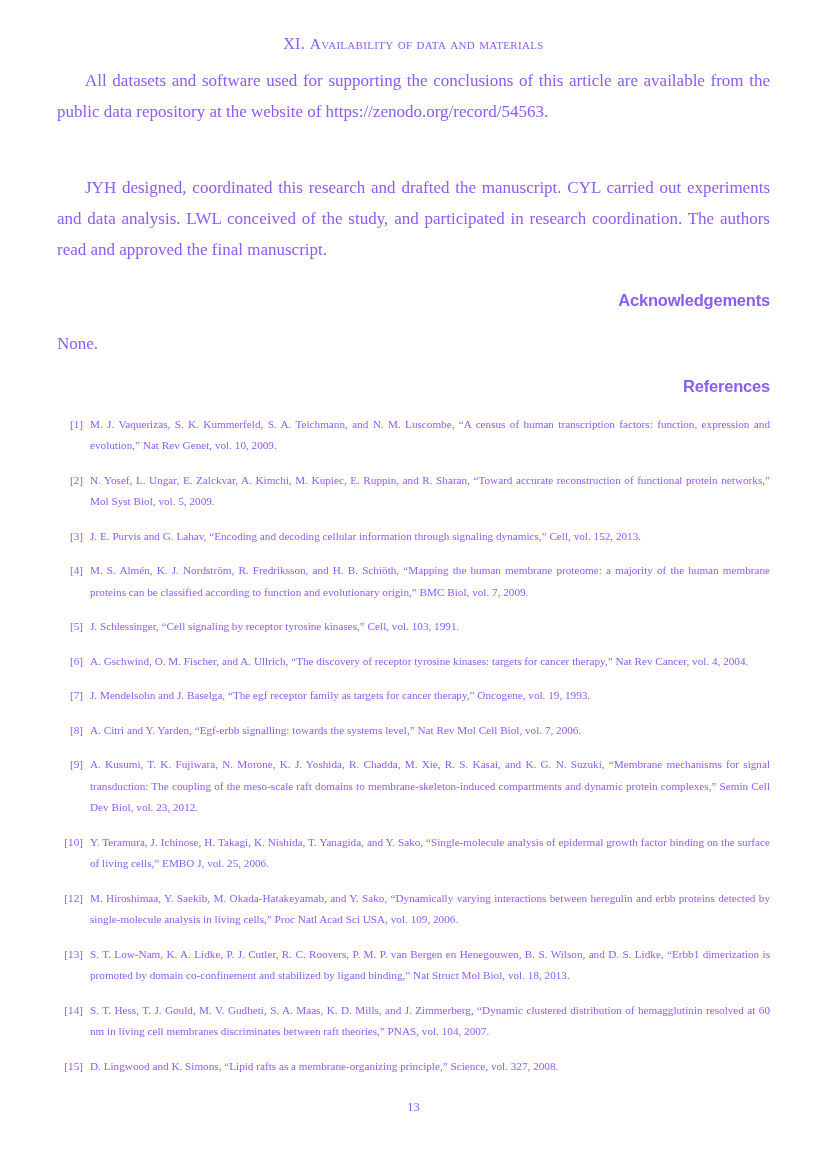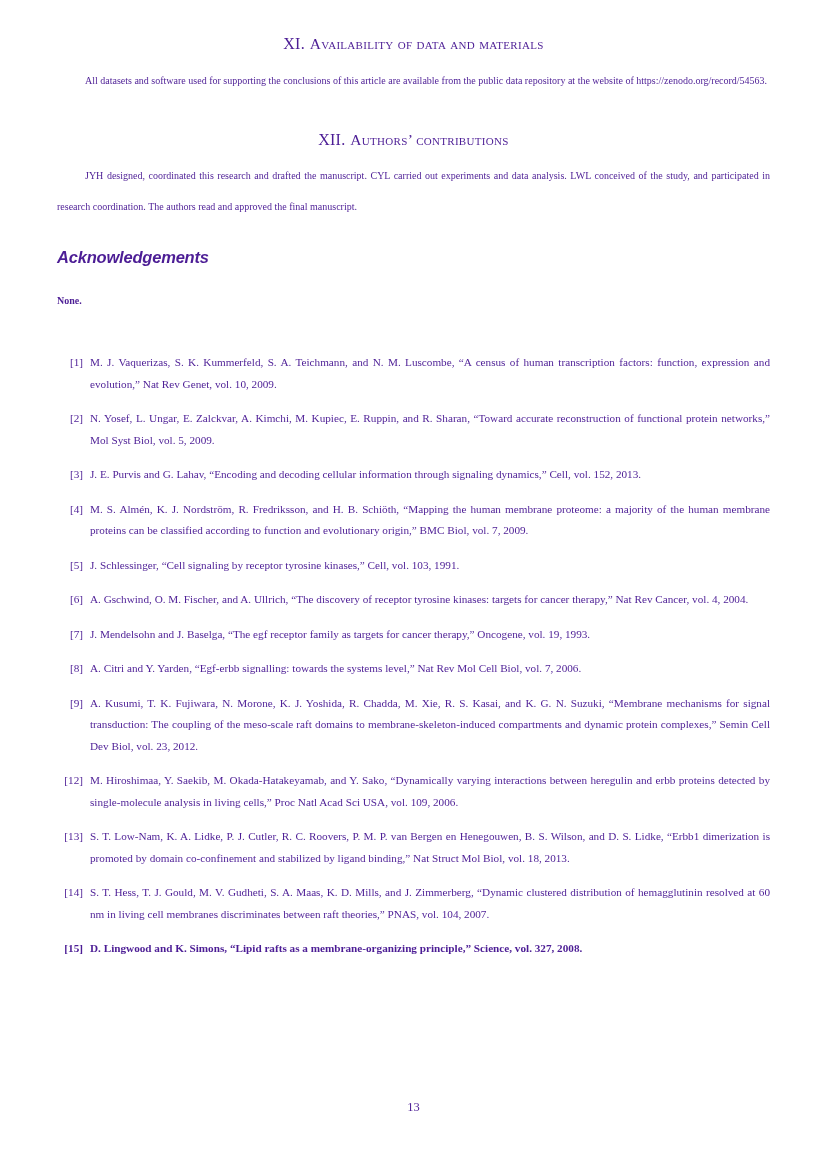--- a/index.html
+++ b/index.html
@@ -8,21 +8,21 @@
     background: #ffffff;
   }
   .page {
     position: relative;
     width: 827px;
     height: 1169px;
     background: #ffffff;
     margin: 0 auto;
     overflow: hidden;
     font-family: "Liberation Serif", "DejaVu Serif", serif;
-    color: #4c1d95;
+    color: #8b5cf6;
     -webkit-font-smoothing: antialiased;
   }
   .content {
     position: absolute;
     left: 57px;
     top: 0;
     width: 713px;
   }
 
   
@@ -42,52 +42,51 @@
     font-size: 15.5px;
     letter-spacing: 0.3px;
     margin-left: 5px;
   }
 
   
   p.body {
     margin: 0;
     text-align: justify;
     text-justify: inter-word;
-    font-size: 10px;
+    font-size: 17px;
     line-height: 31px;
     text-indent: 28px;
   }
-  p.body.noindent { text-indent: 0; font-weight: bold; }
+  p.body.noindent { text-indent: 0; }
 
   
   .sans-head {
-    text-align: left;
+    text-align: right;
     font-family: "Liberation Sans", "DejaVu Sans", sans-serif;
     font-weight: bold;
-    font-style: italic;
     font-size: 16.5px;
     letter-spacing: -0.2px;
   }
 
   
   .ref-list {
     margin: 0;
     padding: 0;
     list-style: none;
   }
   .ref-item {
     position: relative;
     padding-left: 33px;
     margin-bottom: 13px;
     font-size: 11.2px;
     line-height: 21.5px;
     text-align: justify;
     text-justify: inter-word;
   }
-  .ref-item:last-child { margin-bottom: 0; font-weight: bold; }
+  .ref-item:last-child { margin-bottom: 0; }
   .ref-num {
     position: absolute;
     left: 0;
     top: 0;
     width: 26px;
     text-align: right;
     font-size: 11.2px;
     line-height: 21.5px;
   }
   .ref-text { display: block; }
@@ -116,34 +115,32 @@
     <div class="spacer-xl"></div>
 
     <div class="section-head">
       <span class="numeral">XI.</span><span class="title">Availability of data and materials</span>
     </div>
     <div class="spacer-sm"></div>
     <p class="body">All datasets and software used for supporting the conclusions of this article are available from the public data repository at the website of https://zenodo.org/record/54563.</p>
 
     <div class="spacer-xl"></div>
 
-    <div class="section-head">
-      <span class="numeral">XII.</span><span class="title">Authors’ contributions</span>
-    </div>
     <div class="spacer-sm"></div>
     <p class="body">JYH designed, coordinated this research and drafted the manuscript. CYL carried out experiments and data analysis. LWL conceived of the study, and participated in research coordination. The authors read and approved the final manuscript.</p>
 
     <div class="spacer-lg"></div>
 
     <div class="sans-head">Acknowledgements</div>
     <div class="spacer-md"></div>
     <p class="body noindent">None.</p>
 
     <div class="spacer-md"></div>
 
+    <div class="sans-head">References</div>
     <div class="spacer-md"></div>
 
     <ul class="ref-list">
       <li class="ref-item">
         <span class="ref-num">[1]</span>
         <span class="ref-text">M. J. Vaquerizas, S. K. Kummerfeld, S. A. Teichmann, and N. M. Luscombe, “A census of human transcription factors: function, expression and evolution,” Nat Rev Genet, vol. 10, 2009.</span>
       </li>
       <li class="ref-item">
         <span class="ref-num">[2]</span>
         <span class="ref-text">N. Yosef, L. Ungar, E. Zalckvar, A. Kimchi, M. Kupiec, E. Ruppin, and R. Sharan, “Toward accurate reconstruction of functional protein networks,” Mol Syst Biol, vol. 5, 2009.</span>
@@ -170,20 +167,24 @@
       </li>
       <li class="ref-item">
         <span class="ref-num">[8]</span>
         <span class="ref-text">A. Citri and Y. Yarden, “Egf-erbb signalling: towards the systems level,” Nat Rev Mol Cell Biol, vol. 7, 2006.</span>
       </li>
       <li class="ref-item">
         <span class="ref-num">[9]</span>
         <span class="ref-text">A. Kusumi, T. K. Fujiwara, N. Morone, K. J. Yoshida, R. Chadda, M. Xie, R. S. Kasai, and K. G. N. Suzuki, “Membrane mechanisms for signal transduction: The coupling of the meso-scale raft domains to membrane-skeleton-induced compartments and dynamic protein complexes,” Semin Cell Dev Biol, vol. 23, 2012.</span>
       </li>
       <li class="ref-item">
+        <span class="ref-num">[10]</span>
+        <span class="ref-text">Y. Teramura, J. Ichinose, H. Takagi, K. Nishida, T. Yanagida, and Y. Sako, “Single-molecule analysis of epidermal growth factor binding on the surface of living cells,” EMBO J, vol. 25, 2006.</span>
+      </li>
+      <li class="ref-item">
         <span class="ref-num">[12]</span>
         <span class="ref-text">M. Hiroshimaa, Y. Saekib, M. Okada-Hatakeyamab, and Y. Sako, “Dynamically varying interactions between heregulin and erbb proteins detected by single-molecule analysis in living cells,” Proc Natl Acad Sci USA, vol. 109, 2006.</span>
       </li>
       <li class="ref-item">
         <span class="ref-num">[13]</span>
         <span class="ref-text">S. T. Low-Nam, K. A. Lidke, P. J. Cutler, R. C. Roovers, P. M. P. van Bergen en Henegouwen, B. S. Wilson, and D. S. Lidke, “Erbb1 dimerization is promoted by domain co-confinement and stabilized by ligand binding,” Nat Struct Mol Biol, vol. 18, 2013.</span>
       </li>
       <li class="ref-item">
         <span class="ref-num">[14]</span>
         <span class="ref-text">S. T. Hess, T. J. Gould, M. V. Gudheti, S. A. Maas, K. D. Mills, and J. Zimmerberg, “Dynamic clustered distribution of hemagglutinin resolved at 60 nm in living cell membranes discriminates between raft theories,” PNAS, vol. 104, 2007.</span>

